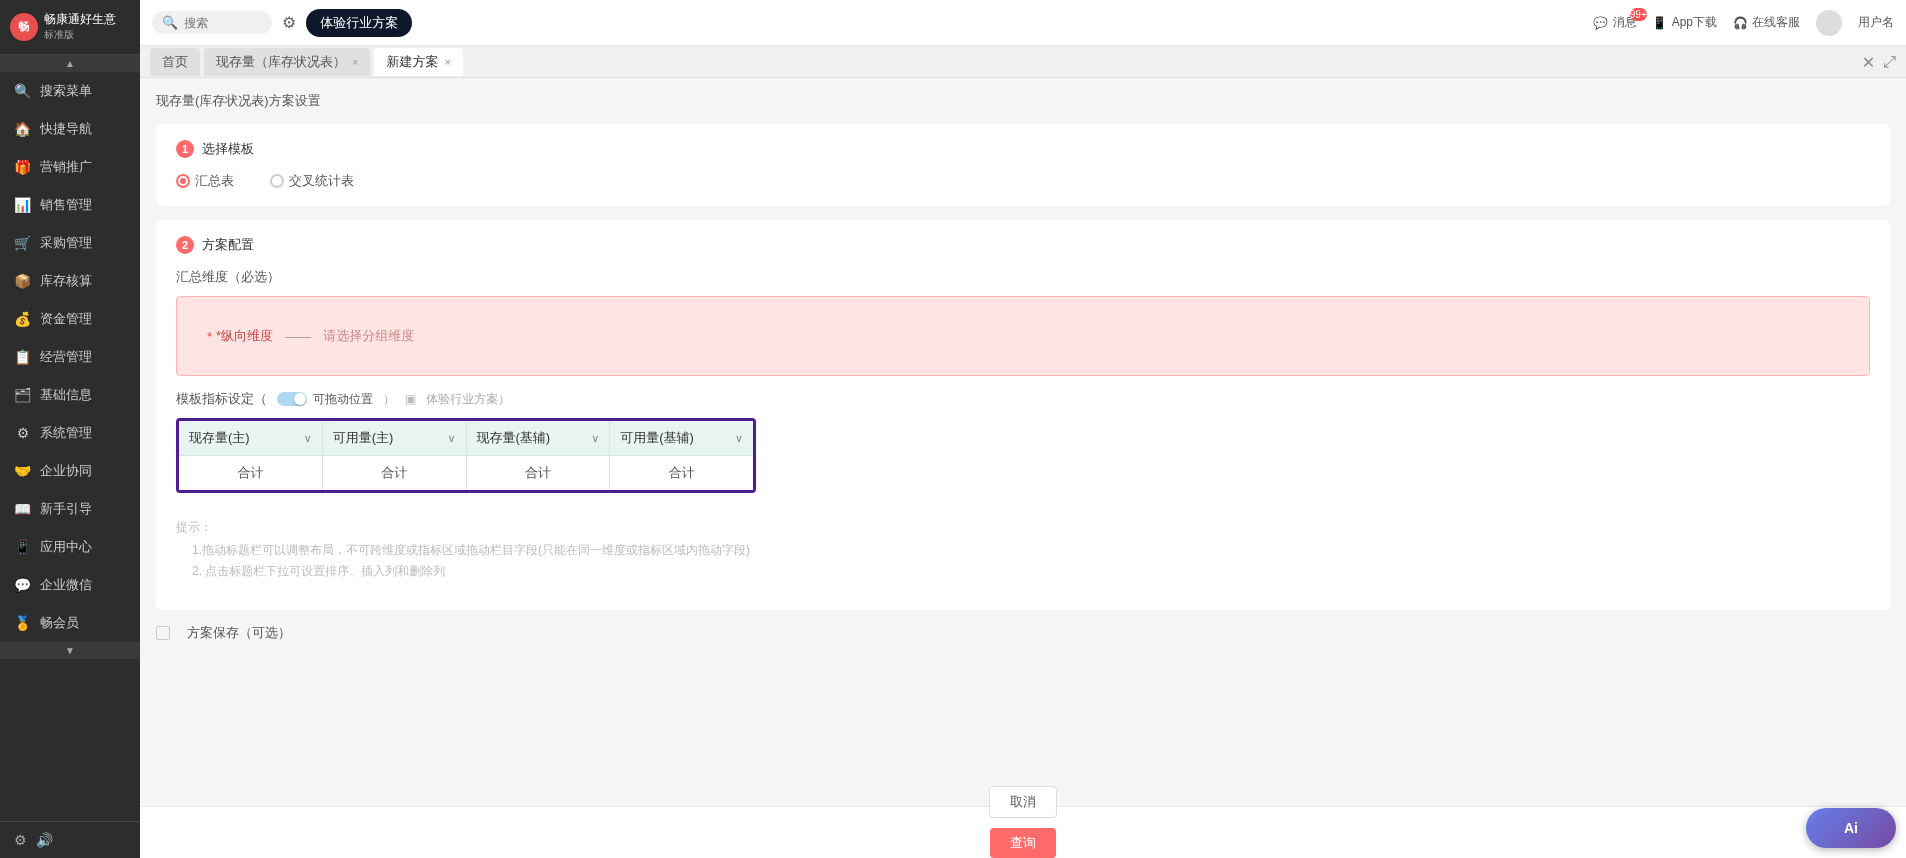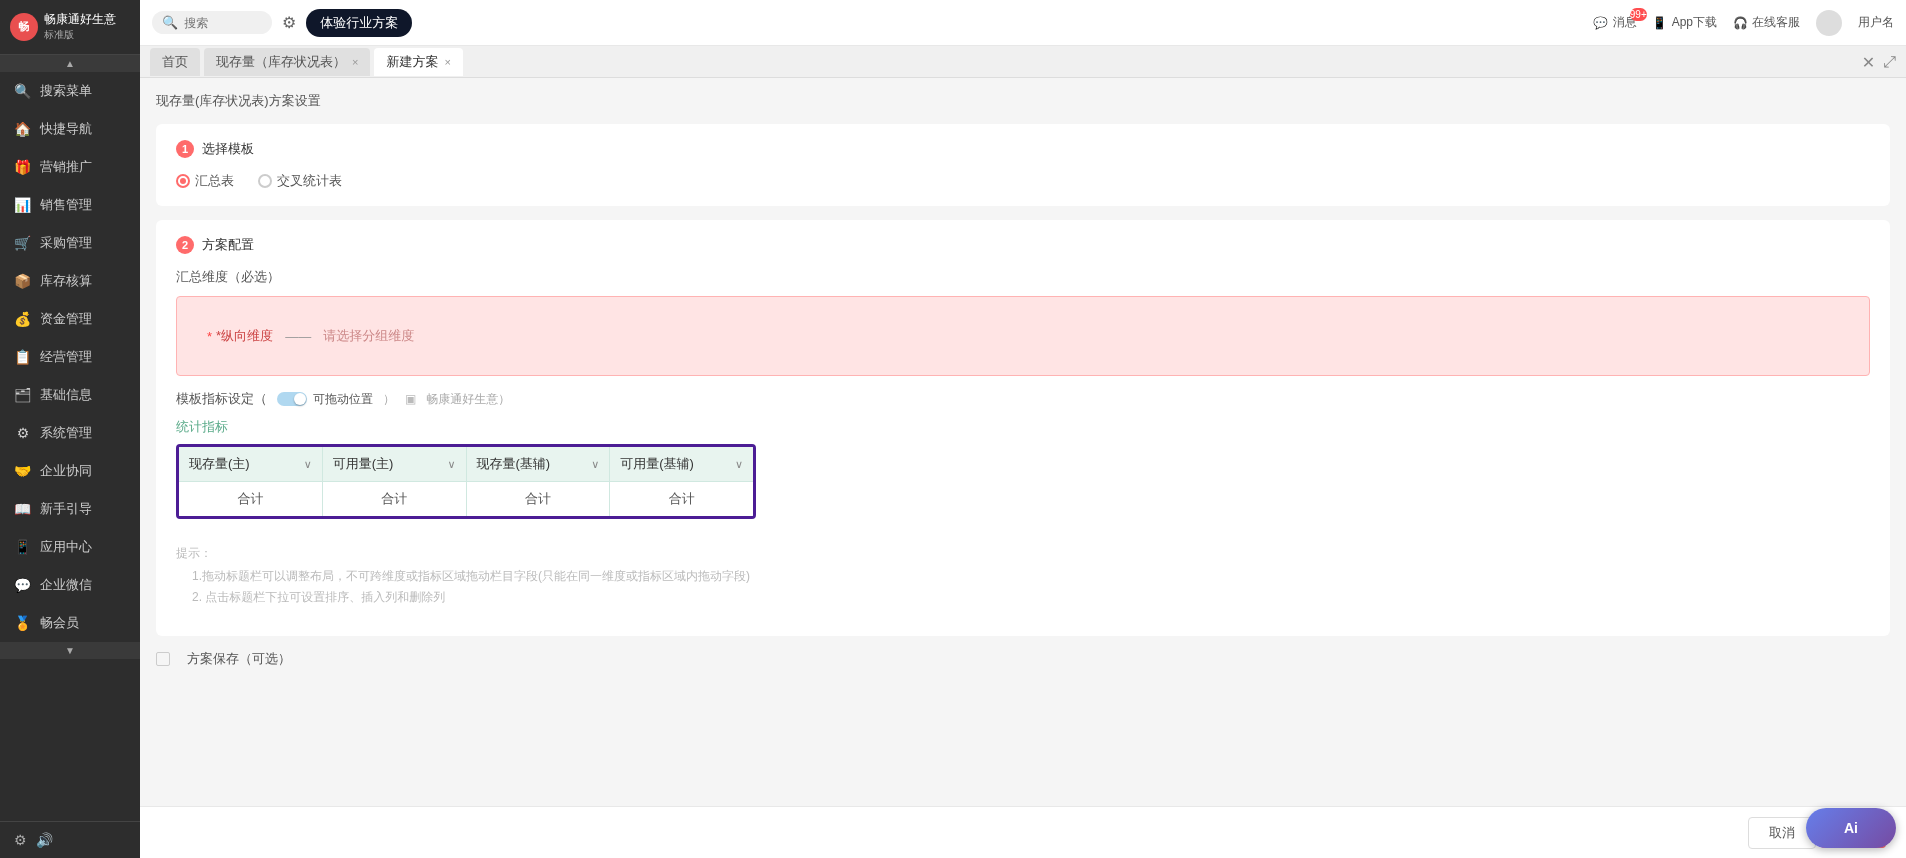--- a/index.html
+++ b/index.html
@@ -199,21 +199,21 @@
       width: 18px; height: 18px;
       border-radius: 50%;
       display: flex; align-items: center; justify-content: center;
       font-size: 11px; font-weight: bold; flex-shrink: 0;
     }
     .step-title {
       font-size: 13px; color: #333; font-weight: 500;
     }
 
     .template-options {
-      display: flex; align-items: flex-end; gap: 24px;
+      display: flex; align-items: flex-end; gap: 36px;
     }
     .radio-option {
       display: flex; align-items: center; gap: 5px; cursor: pointer; font-size: 13px; color: #555;
     }
     .radio-dot {
       width: 14px; height: 14px; border-radius: 50%; border: 2px solid #ccc;
       display: flex; align-items: center; justify-content: center;
     }
     .radio-dot.selected {
       border-color: #ff6b6b;
@@ -301,22 +301,23 @@
 
     
     .bottom-bar {
       background: #fff;
       border-top: 1px solid #e8e8e8;
       height: 52px;
       display: flex;
       align-items: center;
       justify-content: flex-end;
       padding: 0 20px;
-      gap: 4px;
+      gap: 10px;
       flex-shrink: 0;
+      flex-direction: column;
     }
     .btn-cancel {
       background: #fff;
       border: 1px solid #ddd;
       border-radius: 4px;
       padding: 6px 20px;
       font-size: 13px;
       color: #555;
       cursor: pointer;
     }
@@ -509,25 +510,24 @@
       </div>
 
       <div class="indicator-settings">
         <span>模板指标设定（</span>
         <div class="indicator-toggle">
           <div class="toggle-box"></div>
           <span class="toggle-label">可拖动位置</span>
         </div>
         <span style="color:#aaa;font-size:12px;">）</span>
         <span style="color:#bbb;font-size:12px;">▣</span>
-        <span class="no-drag-label">畅康通好生意）</span>
+        <span class="no-drag-label">体验行业方案）</span>
       </div>
 
       <div class="stats-section">
-        <div class="stats-title">统计指标</div>
         <div class="stats-table">
           <div class="stats-table-header">
             <div class="stats-col">
               <span>现存量(主)</span>
               <span class="stats-col-chevron">∨</span>
             </div>
             <div class="stats-col">
               <span>可用量(主)</span>
               <span class="stats-col-chevron">∨</span>
             </div>

